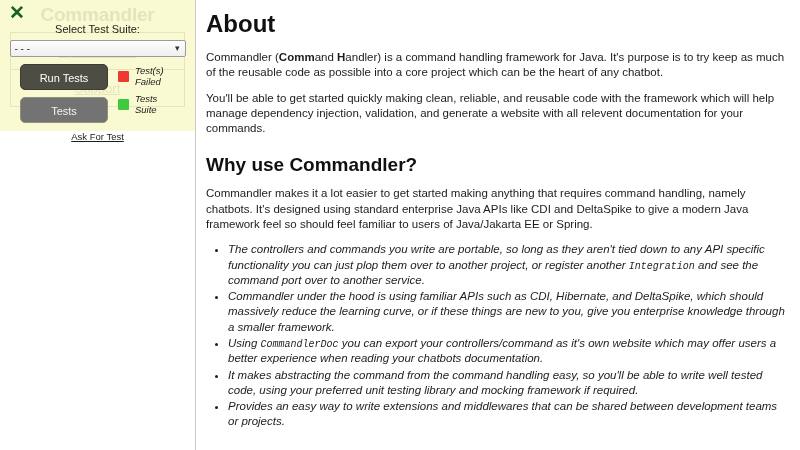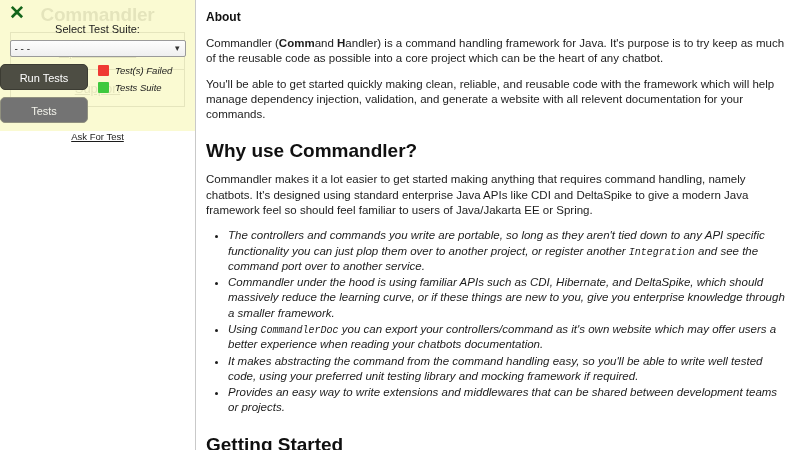--- a/index.html
+++ b/index.html
@@ -51,21 +51,21 @@
 
   .content {
     flex: 1 1 auto;
     box-sizing: border-box;
     padding: 6px 14px 0 10px;
     border-left: 1px solid #c9c9c9;
     color: #1c1c1c;
     overflow: hidden;
   }
   .content h1 {
-    font-size: 12px;
+    font-size: 24px;
     margin: 4px 0 12px 0;
     font-weight: 700;
     color: #101010;
   }
   .content h2 {
     font-size: 19px;
     margin: 18px 0 10px 0;
     font-weight: 700;
     color: #101010;
   }
@@ -136,21 +136,21 @@
   .select-caret {
     position: absolute;
     right: 6px; top: 3px;
     pointer-events: none;
     font-size: 9px;
     color: #333;
   }
   .panel-body {
     display: flex;
     margin-top: 7px;
-    padding: 0 0;
+    padding: 0 20px;
     box-sizing: border-box;
   }
   .btn-col { width: 94px; flex: 0 0 94px; }
   .tbtn {
     display: block;
     width: 88px;
     height: 26px;
     margin-bottom: 7px;
     border-radius: 5px;
     border: 1px solid #6f6f62;

